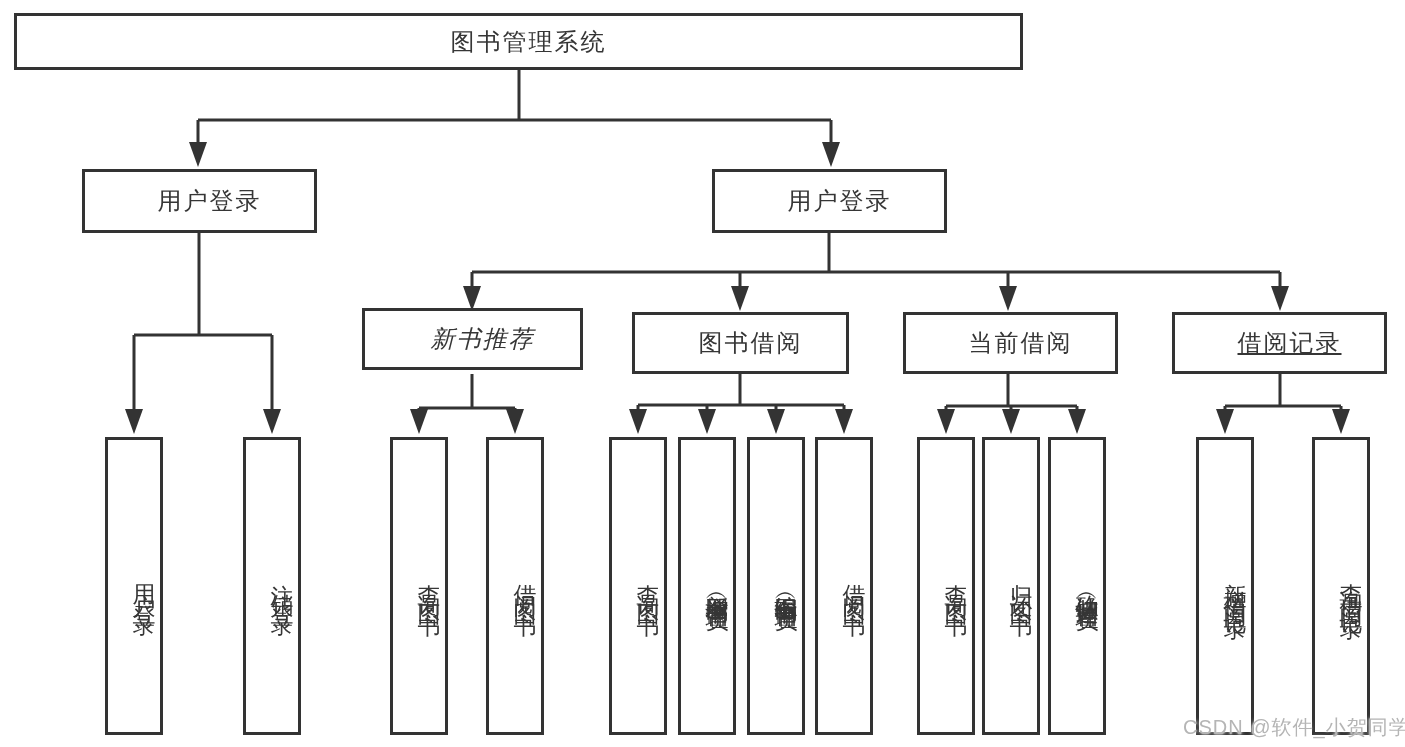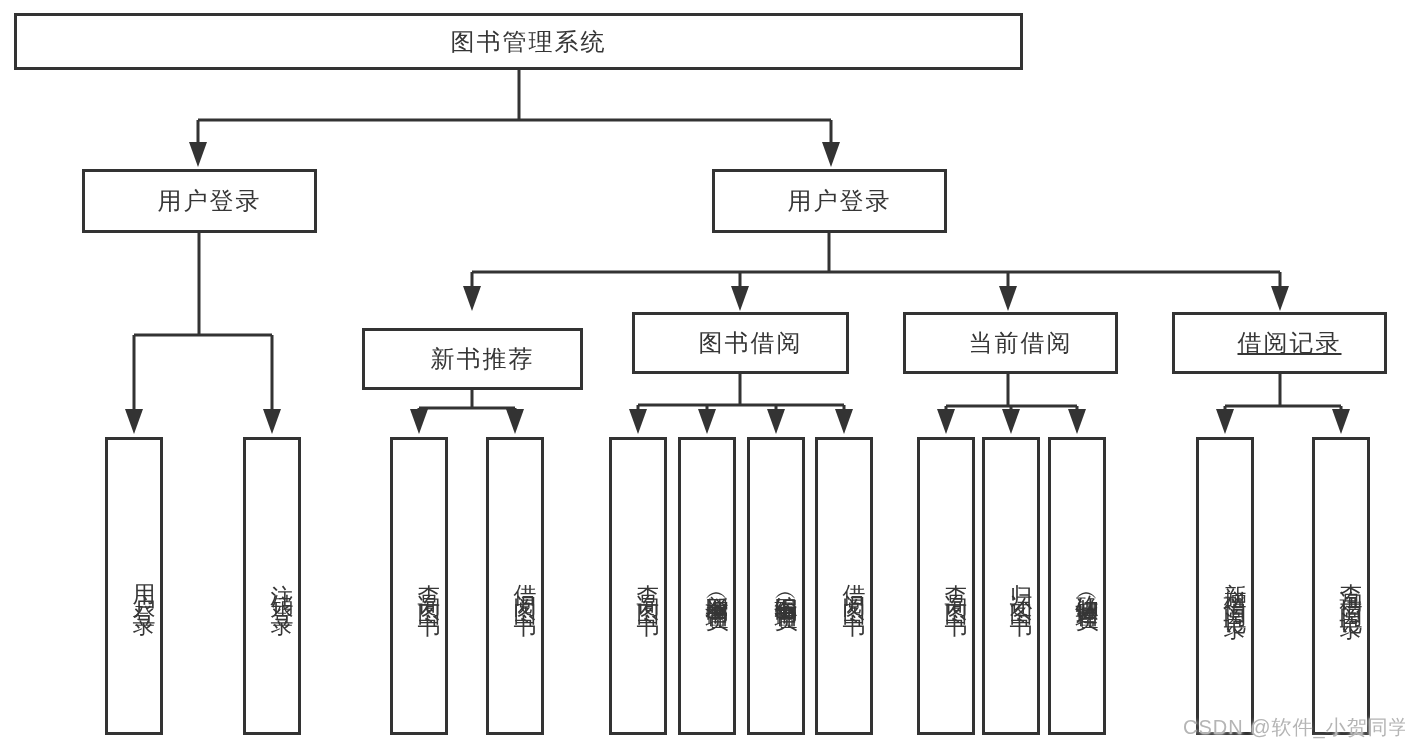--- a/index.html
+++ b/index.html
@@ -98,21 +98,21 @@
       <polygon points="1216,409 1234,409 1225,434"></polygon>
       <polygon points="1332,409 1350,409 1341,434"></polygon>
     </g>
   </svg>
 
   <div class="node h" style="left:14px; top:13px; width:1009px; height:57px;">图书管理系统</div>
 
   <div class="node h" style="left:82px; top:169px; width:235px; height:64px;">用户登录</div>
   <div class="node h" style="left:712px; top:169px; width:235px; height:64px;">用户登录</div>
 
-  <div class="node h" style="left:362px; top:328px; width:221px; height:62px;">新书推荐</div>
+  <div class="node h" style="left:362px; top:308px; width:221px; height:62px;font-style:italic;">新书推荐</div>
   <div class="node h" style="left:903px; top:312px; width:215px; height:62px;">当前借阅</div>
   <div class="node h" style="left:632px; top:312px; width:217px; height:62px;">图书借阅</div>
   <div class="node h" style="left:1172px; top:312px; width:215px; height:62px;text-decoration:underline;">借阅记录</div>
 
   <div class="node v ls4" style="left:105px; top:437px; width:58px; height:298px;">用户登录</div>
   <div class="node v ls4" style="left:243px; top:437px; width:58px; height:298px;">注销登录</div>
 
   <div class="node v ls4" style="left:390px; top:437px; width:58px; height:298px;">查询图书</div>
   <div class="node v ls4" style="left:486px; top:437px; width:58px; height:298px;">借阅图书</div>
 

